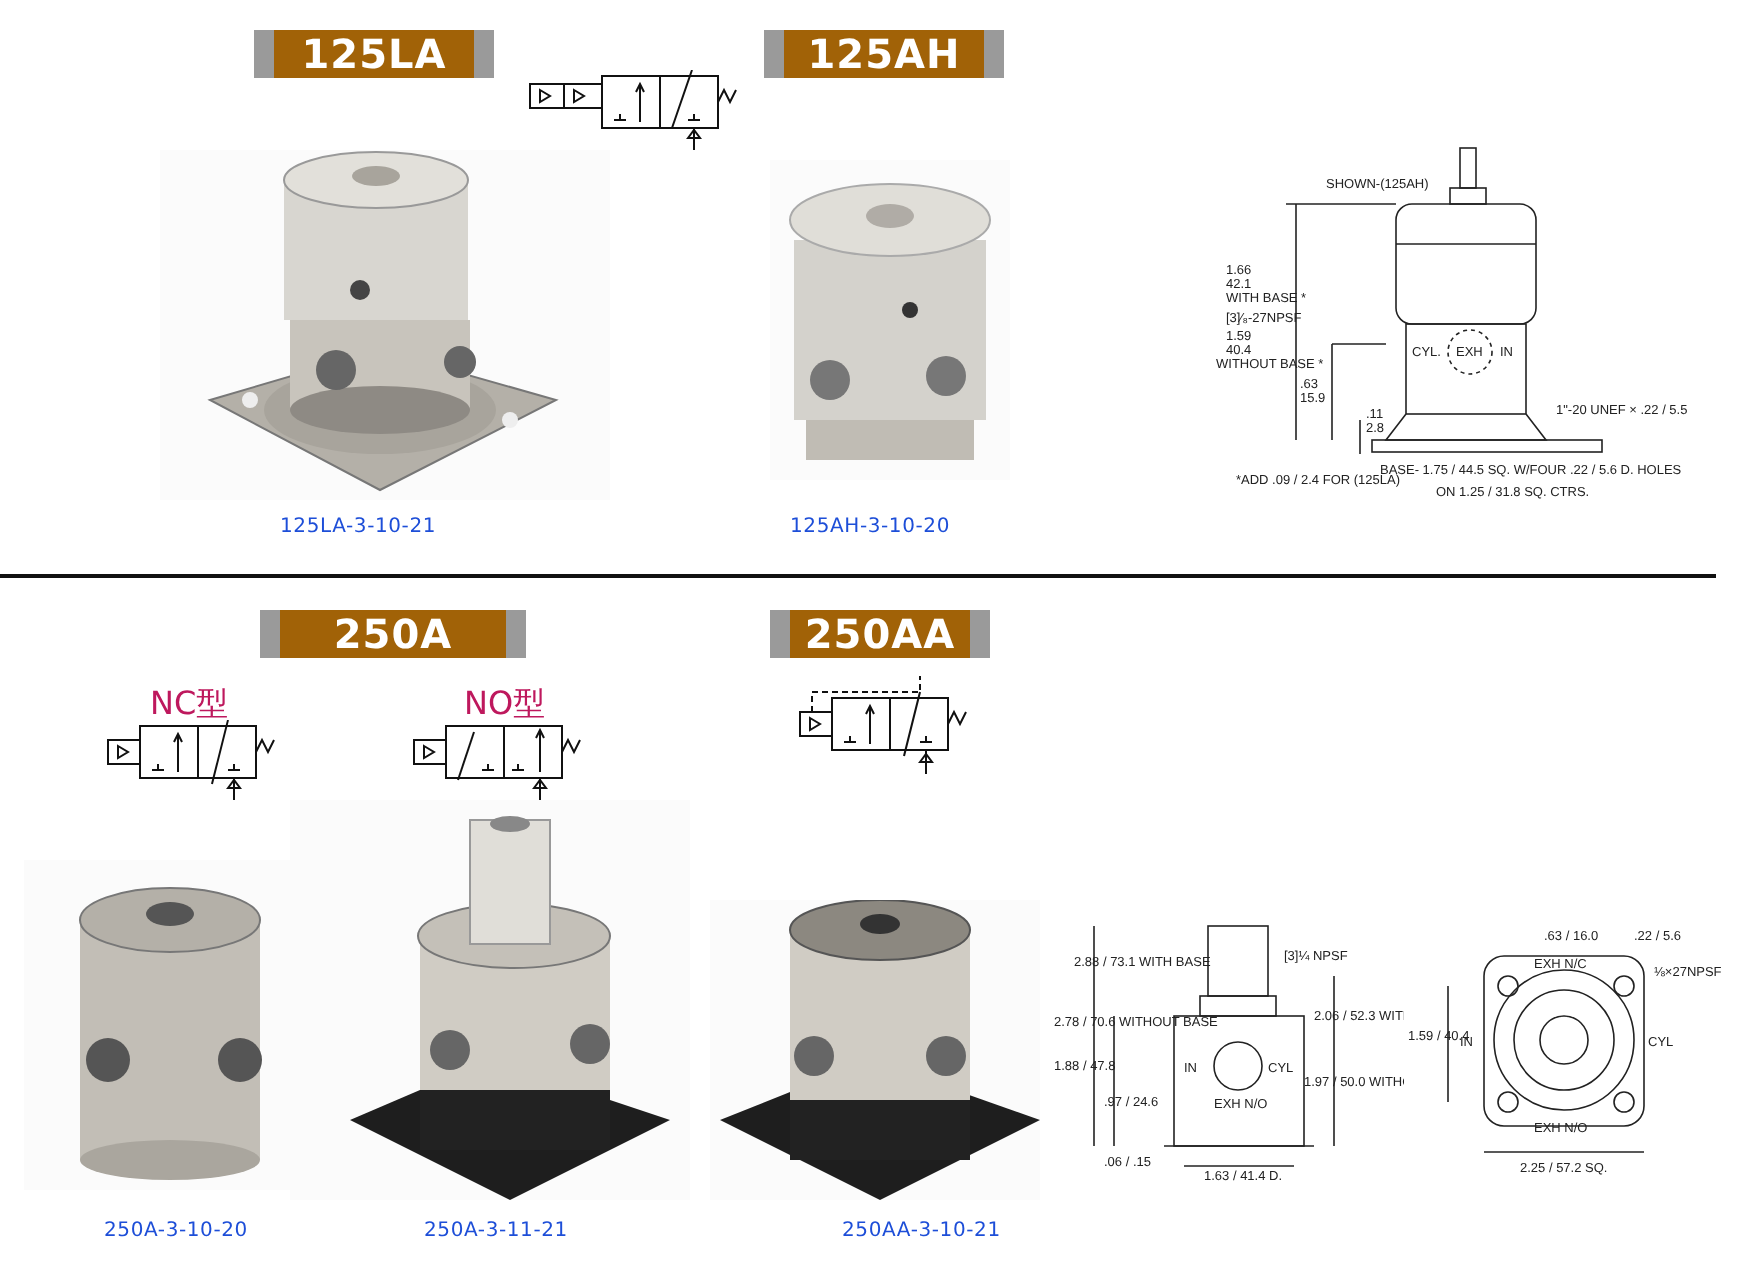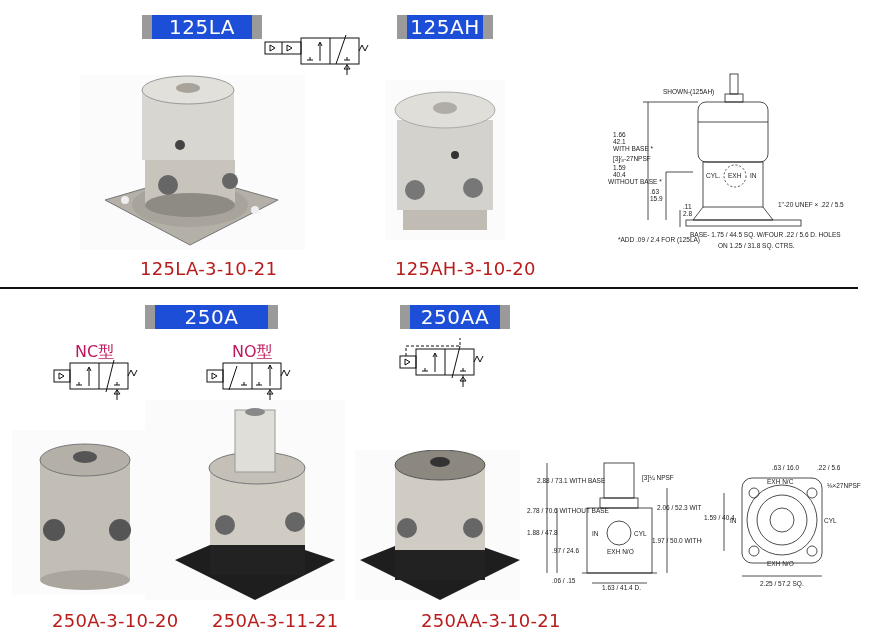--- a/index.html
+++ b/index.html
@@ -1,32 +1,32 @@
 <!DOCTYPE html>
 <html><head>
 <meta charset="utf-8">
 <style>
   html,body{margin:0;padding:0;background:#fff;}
   body{width:874px;height:634px;position:relative;overflow:hidden;font-family:"DejaVu Sans","Liberation Sans",sans-serif;color:#111;}
   .abs{position:absolute;}
-  .banner{position:absolute;height:24px;background:#1d4ed8;color:#fff;font-weight:normal;font-size:20px;line-height:24px;text-align:center;letter-spacing:0.5px;margin-left:15px;}
+  .banner{position:absolute;height:24px;background:#a16207;color:#fff;font-weight:bold;font-size:20px;line-height:24px;text-align:center;letter-spacing:0.5px;}
   .banner::before,.banner::after{content:"";position:absolute;top:0;width:10px;height:24px;background:#9a9a9a;}
   .banner::before{left:-10px;}
   .banner::after{right:-10px;}
-  .caption{position:absolute;font-size:18px;letter-spacing:0.3px;color:#b91c1c;text-align:right;}
+  .caption{position:absolute;font-size:10px;letter-spacing:0.3px;color:#1d4ed8;text-align:right;}
   .divider{position:absolute;left:0;top:287px;width:858px;height:2px;background:#111;}
   .photo-bg{position:absolute;background:#fbfbfb;}
   .dimtext{font-family:"Liberation Sans",sans-serif;font-size:6.5px;fill:#222;}
   .nctype{position:absolute;font-size:16px;color:#be185d;}
 </style>
 </head>
 <body>
 
 <div class="banner" style="left:137px;top:15px;width:100px;">125LA</div>
-<div class="banner" style="left:392px;top:15px;width:76px;">125AH</div>
+<div class="banner" style="left:392px;top:15px;width:100px;">125AH</div>
 
 <svg class="abs" style="left:262px;top:35px" width="110" height="42" viewBox="0 0 110 42">
   <g fill="none" stroke="#111" stroke-width="1">
     <rect x="3" y="7" width="36" height="12"></rect>
       <line x1="20" y1="7" x2="20" y2="19"></line>
     <path d="M8 10 l5 3 l-5 3z"></path>
       <path d="M25 10 l5 3 l-5 3z"></path>
     <rect x="39" y="3" width="58" height="26"></rect>
       <line x1="68" y1="3" x2="68" y2="29"></line>
     <path d="M45 25 h6 M48 25 v-3"></path>

